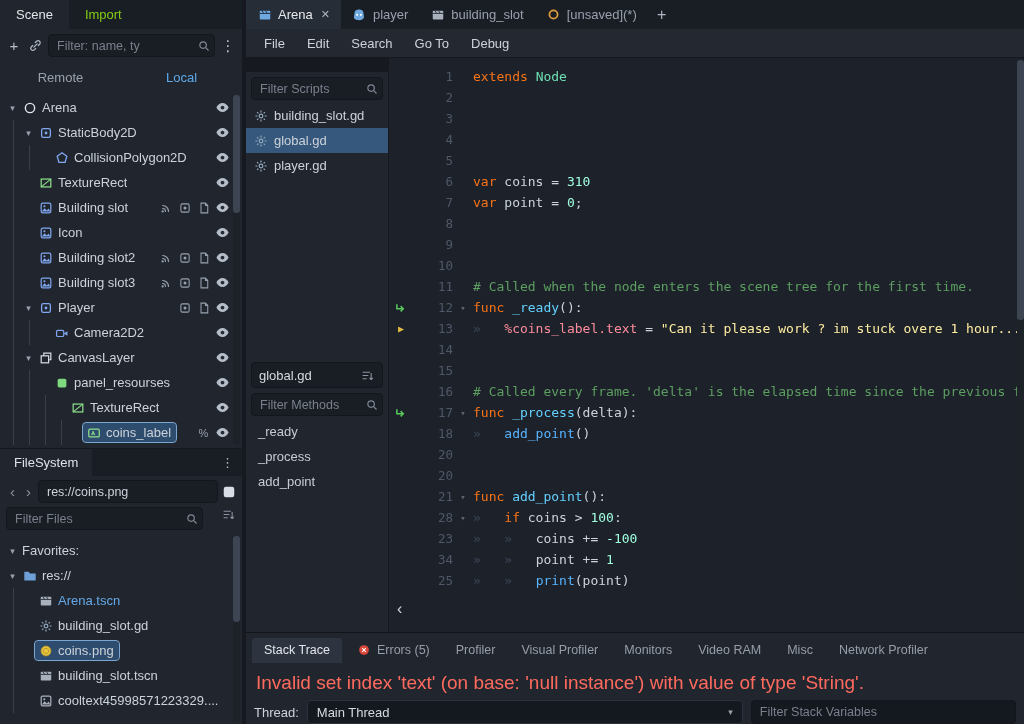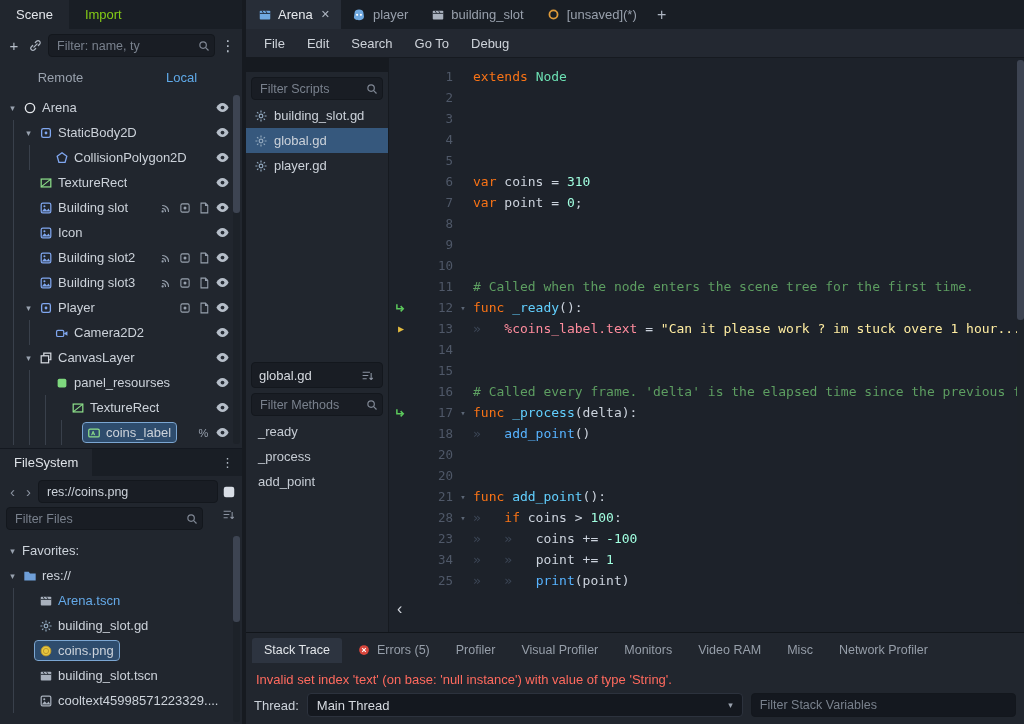--- a/index.html
+++ b/index.html
@@ -71,21 +71,21 @@
   .c-text{white-space:pre;flex:1;overflow:hidden}
   .tk-kw{color:#f97316}.tk-ty{color:#6ce0b3}.tk-num{color:#a1ffe0}.tk-str{color:#ffeda1}
   .tk-com{color:#5d9e61}.tk-fn{color:#62d0ff}.tk-call{color:#57b3ff}.tk-pl{color:#ccd3dd}
   .tk-op{color:#ccd3dd}.tk-tab{color:#3c4656}.tk-node{color:#ff8c9d}
   .scroll-left{position:absolute;left:8px;bottom:14px;color:#d0d5dc;font-size:16px}
   
   .bottom-panel{position:absolute;left:246px;top:632px;width:778px;bottom:0;background:#21262e;border-top:1px solid #11151a;display:flex;flex-direction:column;box-sizing:border-box}
   .bp-tabs{display:flex;align-items:center;height:30px;padding:4px 6px 0;gap:2px;flex:none;box-sizing:border-box}
   .bp-tab{padding:0 12px;height:25px;display:flex;align-items:center;gap:6px;color:#969ea9;font-size:12.5px;border-radius:3px 3px 0 0}
   .bp-tab.active{background:#2d3440;color:#e3e6ea}
-  .bp-error{color:#ff6a5e;padding:9px 10px 3px;font-size:13px;flex:none;white-space:nowrap;overflow:hidden}
+  .bp-error{color:#ff6a5e;padding:9px 10px 3px;font-size:19px;flex:none;white-space:nowrap;overflow:hidden}
   .bp-thread{display:flex;align-items:center;gap:8px;padding:3px 8px 6px;flex:none}
   .bp-thread .tl{color:#ccd2da}
   .dd{width:436px;height:24px;background:#14181f;border:1px solid #2c323d;border-radius:4px;display:flex;align-items:center;
       justify-content:space-between;padding:0 9px;box-sizing:border-box;flex:none}
   .dd .ddv{color:#d6dae0}
   .dd .dda{color:#9aa2ae;font-size:9px}
   .bp-thread .inputwrap input{height:24px;background:#14181f}
 </style>
 </head>
 <body>

